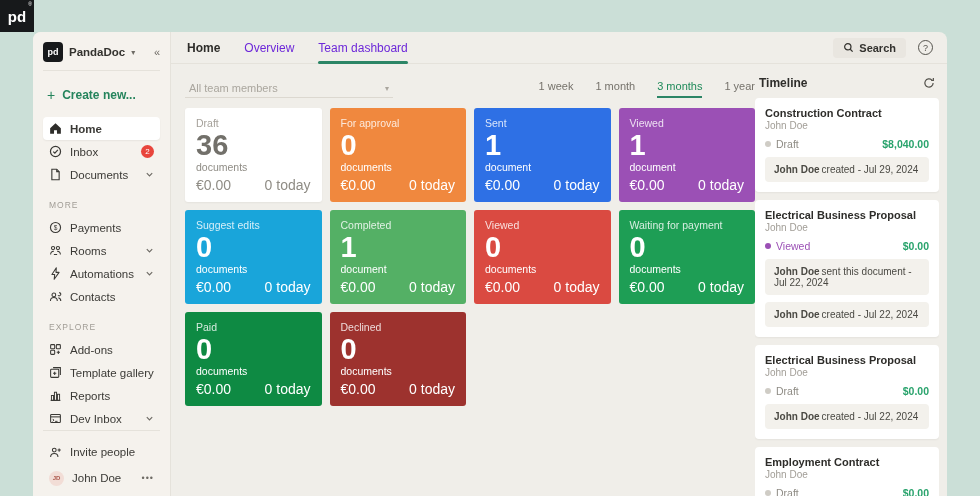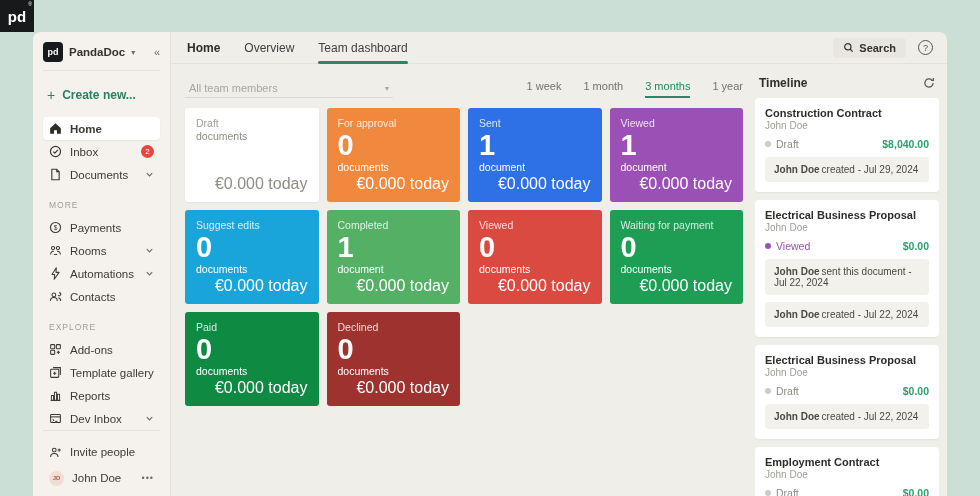--- a/index.html
+++ b/index.html
@@ -52,51 +52,51 @@
   .sidebar-foot { border-top:1px solid #e5e2db; padding-top:8px; }
   .avatar { width:15px; height:15px; border-radius:50%; background:#f2ddd6; color:#ad5a4e;
     font-size:6px; font-weight:bold; display:flex; align-items:center; justify-content:center; }
   .dots { margin-left:auto; color:#6e6b65; font-size:9px; letter-spacing:1px; cursor:pointer; }
 
   
   .main { flex:1; display:flex; flex-direction:column; min-width:0; }
   .main-header { height:32px; border-bottom:1px solid #e5e2db; display:flex; align-items:center;
     padding:0 14px 0 16px; flex-shrink:0; }
   .tabs { display:flex; gap:24px; height:100%; align-items:center; }
-  .tab { font-size:12px; color:#404040; cursor:pointer; height:100%; display:flex; align-items:center; position:relative; }
+  .tab { font-size:12px; color:#6d28d9; cursor:pointer; height:100%; display:flex; align-items:center; position:relative; }
   .tab.bold { font-weight:bold; color:#2e2d2a; }
   .tab.active::after { content:""; position:absolute; left:0; right:0; bottom:-1px; height:3px;
     background:#2c8566; border-radius:2px; }
   .header-right { margin-left:auto; display:flex; align-items:center; gap:12px; }
   .search-btn { background:#e9e6e0; border:none; border-radius:4px; padding:4px 10px;
     display:flex; gap:5px; font-size:11px; font-weight:bold; color:#33322e;
     cursor:pointer; font-family:inherit; }
   .help-circle { width:15px; height:15px; border:1.3px solid #55534d; border-radius:50%;
     font-size:9px; color:#55534d; display:flex; align-items:center; justify-content:center; cursor:pointer; }
 
-  .main-body { flex:1; display:flex; padding:10px 8px 0 14px; gap:12px; min-height:0; }
+  .main-body { flex:1; display:flex; padding:10px 8px 0 14px; gap:0; min-height:0; }
   .dashboard { flex:1; min-width:0; }
   .filter-row { display:flex; align-items:flex-end; justify-content:space-between; height:24px; margin-bottom:10px; }
   .team-select { width:208px; border-bottom:1px solid #dcd8d0; display:flex; align-items:center;
     justify-content:space-between; padding:3px 4px; font-size:11px; color:#aaa69e; cursor:pointer; }
   .periods { display:flex; gap:22px; font-size:11px; color:#75726b; }
   .period { cursor:pointer; padding-bottom:4px; }
   .period.active { color:#1f8a5a; font-weight:normal; border-bottom:2px solid #2c8566; }
 
   .cards-grid { display:grid; grid-template-columns:repeat(4,1fr); gap:8px; }
   .card { height:94px; border-radius:3px; padding:9px 11px; display:flex; flex-direction:column;
     color:#fff; cursor:pointer; }
   .card.light { background:#ffffff; box-shadow:0 1px 2px rgba(0,0,0,.05); }
   .card-label { font-size:10.5px; opacity:.82; }
   .card.light .card-label { color:#a5a19a; opacity:1; }
   .card-count { font-size:29px; font-weight:800; line-height:1; margin-top:2px; }
   .card.light .card-count { color:#72706a; }
   .card-unit { font-size:10.5px; margin-top:1px; }
   .card.light .card-unit { color:#8f8c85; }
-  .card-footer { margin-top:auto; display:flex; justify-content:flex-end; font-size:16px; }
+  .card-footer { margin-top:auto; display:flex; justify-content:space-between; font-size:14px; }
   .card.light .card-footer { color:#8f8c85; }
 
   
   .timeline { width:184px; flex-shrink:0; display:flex; flex-direction:column; min-height:0; }
   .tl-header { display:flex; align-items:center; justify-content:space-between; padding:2px 4px 8px 4px; }
   .tl-title { font-size:12px; font-weight:bold; color:#2e2d2a; }
   .tl-refresh { cursor:pointer; color:#55534d; display:flex; }
   .tl-list { display:flex; flex-direction:column; gap:8px; overflow:hidden; }
   .tl-card { background:#fff; border-radius:4px; padding:9px 10px 10px 10px;
     box-shadow:0 1px 2px rgba(0,0,0,.05); cursor:pointer; flex-shrink:0; }
@@ -283,20 +283,21 @@
             <span class="period">1 week</span>
             <span class="period">1 month</span>
             <span class="period active">3 months</span>
             <span class="period">1 year</span>
           </div>
         </div>
 
         <div class="cards-grid">
           <div class="card light">
             <div class="card-label">Draft</div>
+            <div class="card-count">36</div>
             <div class="card-unit">documents</div>
             <div class="card-footer">
                 <span>€0.00</span>
                 <span>0 today</span>
               </div>
           </div>
           <div class="card" style="background: rgb(240, 136, 62);">
             <div class="card-label">For approval</div>
             <div class="card-count">0</div>
             <div class="card-unit">documents</div>

